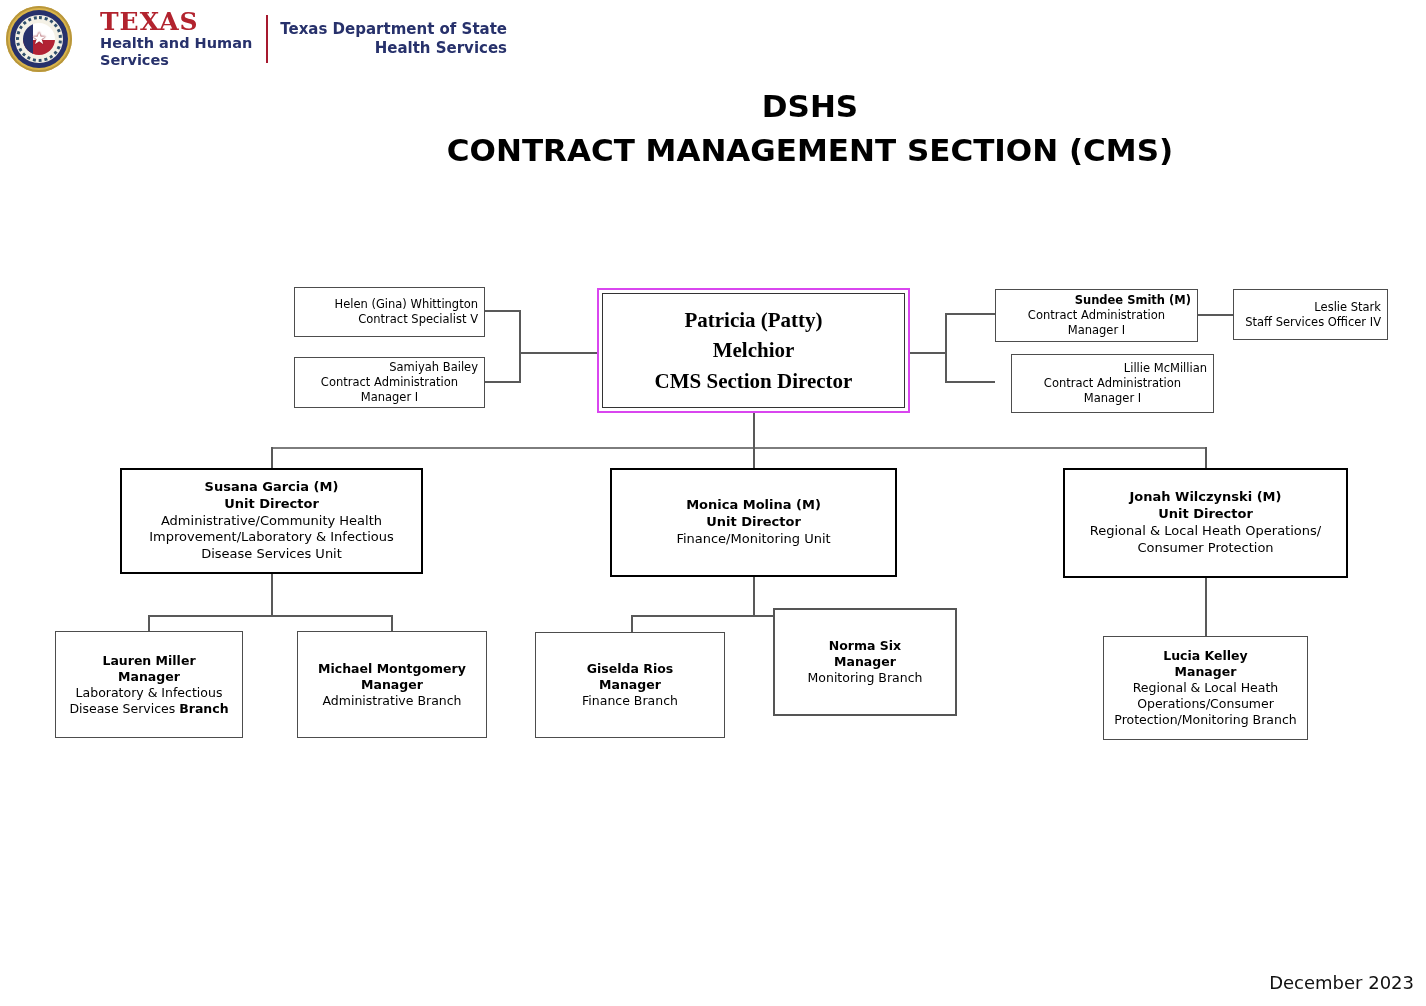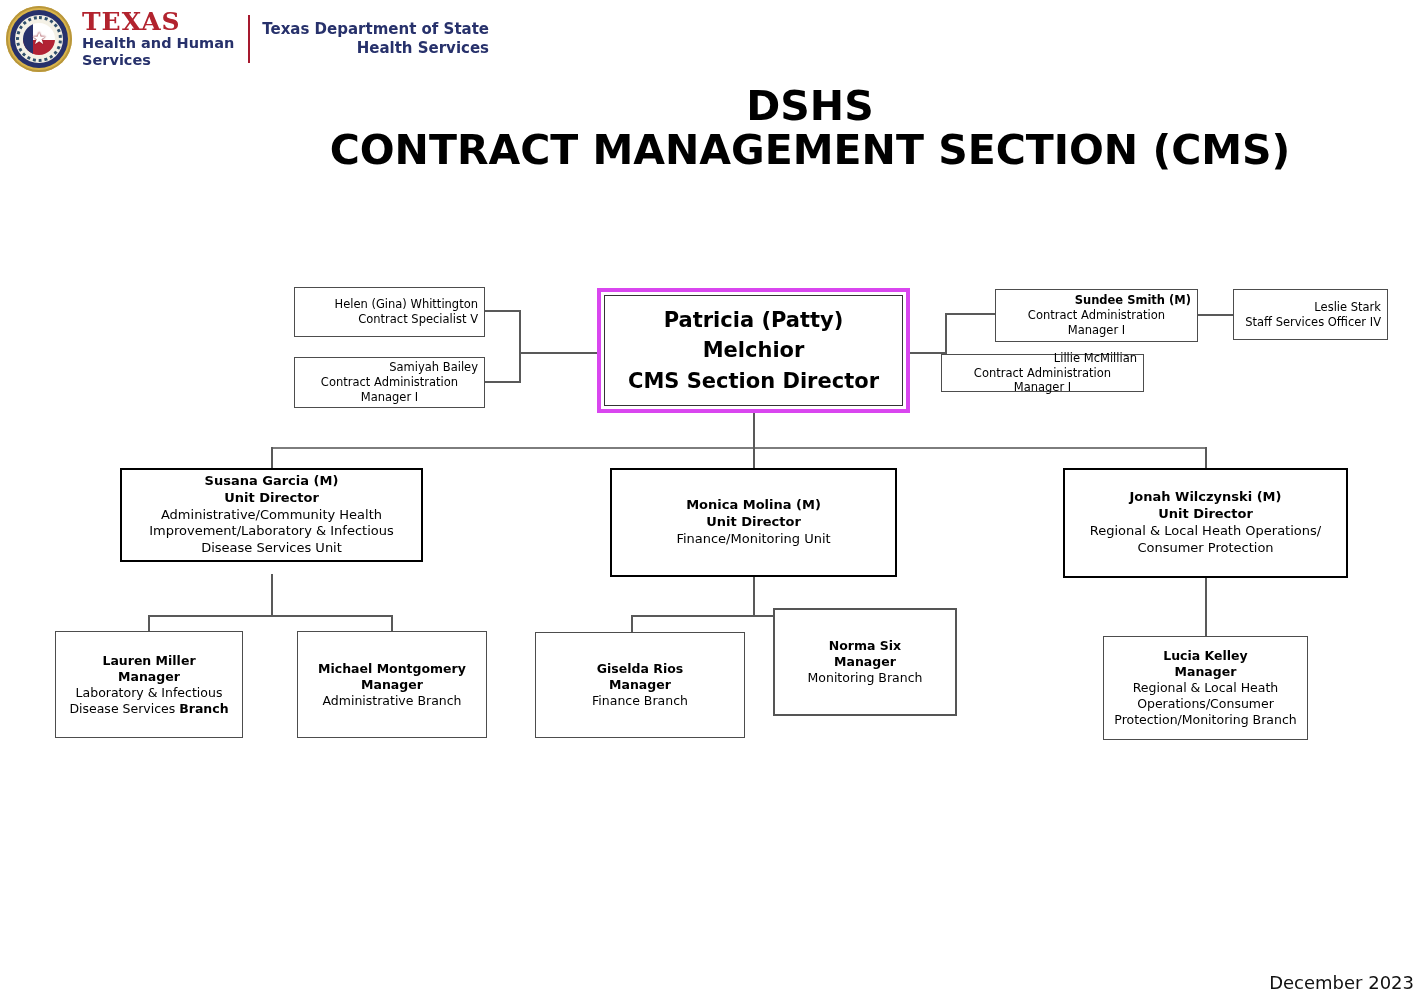--- a/index.html
+++ b/index.html
@@ -10,41 +10,41 @@
   .logo{position:absolute;left:6px;top:6px;display:flex;align-items:center;}
   .seal{width:66px;height:66px;border-radius:50%;background:#D9B44A;position:relative;flex:0 0 auto;
         box-shadow:inset 0 0 0 2px #b8963c;}
   .seal-navy{position:absolute;inset:4px;border-radius:50%;background:#27316B;}
   .seal-field{position:absolute;inset:9px;border-radius:50%;background:#f4f1e6;}
   .seal-wreath{position:absolute;inset:10px;border-radius:50%;border:3px dotted #2f4f6b;}
   .seal-flag{position:absolute;inset:17px;border-radius:50%;background:linear-gradient(180deg,#ffffff 0 52%,#B22234 52%);overflow:hidden;}
   .seal-flag::before{content:"";position:absolute;left:0;top:0;bottom:0;width:30%;background:#27316B;}
   .seal-star{position:absolute;left:50%;top:50%;transform:translate(-50%,-54%);font-size:17px;color:#ffffff;
              text-shadow:0 0 1px #8c1c26,0 0 2px #8c1c26;z-index:2;}
-  .hhs-text{margin-left:10px;line-height:1.05;}
+  .hhs-text{margin-left:28px;line-height:1.05;}
   .hhs-texas{font-family:"DejaVu Serif",serif;font-weight:bold;font-size:25px;color:#B2232E;letter-spacing:1px;}
   .hhs-sub{font-weight:bold;font-size:14.5px;color:#27316B;line-height:1.15;}
   .logo-divider{width:2px;height:48px;background:#A6192E;margin:0 12px 0 14px;}
   .dshs-name{font-weight:bold;font-size:15px;color:#27316B;line-height:1.25;text-align:right;}
 
   
   .title{position:absolute;left:200px;top:84px;width:1220px;text-align:center;
-         font-weight:bold;font-size:41px;line-height:44px;color:#000;}
+         font-weight:bold;font-size:31px;line-height:44px;color:#000;}
 
   
   .box{position:absolute;background:#fff;border:1px solid #4d4d4d;box-sizing:border-box;
        display:flex;flex-direction:column;align-items:center;justify-content:center;
        text-align:center;padding:2px 6px;}
   .b2{border:2px solid #000;}
   .bg2{border:2px solid #555;}
   .fs11{font-size:11.5px;line-height:1.3;align-items:flex-end;}
   .fs12{font-size:12.5px;line-height:1.28;}
   .fs13{font-size:13px;line-height:1.3;}
   .nm{font-weight:bold;}
-  .dbl-outer{border:4px solid #d946ef;padding:3px;}
+  .dbl-outer{border:2px solid #d946ef;padding:3px;font-family:Liberation Serif, serif;}
   .dbl-inner{border:1px solid #333;width:100%;height:100%;box-sizing:border-box;
              display:flex;flex-direction:column;align-items:center;justify-content:center;
              font-size:21px;font-weight:bold;line-height:1.45;}
 
   
   .line{position:absolute;background:#595959;}
   .rail{background:#7d7d7d;}
 
   .footer-date{position:absolute;right:12px;top:972px;font-size:18px;color:#111;}
 </style>
@@ -124,26 +124,26 @@
   </div>
 
   <div class="box fs11" style="left:995px;top:289px;width:203px;height:53px">
     <div class="nm">Sundee Smith (M)</div>
     <div>Contract Administration Manager I</div>
   </div>
   <div class="box fs11" style="left:1233px;top:289px;width:155px;height:51px">
     <div>Leslie Stark</div>
     <div>Staff Services Officer IV</div>
   </div>
-  <div class="box fs11" style="left:941px;top:354px;width:203px;height:38px">
+  <div class="box fs11" style="left:1011px;top:354px;width:203px;height:59px">
     <div>Lillie McMillian</div>
     <div>Contract Administration Manager I</div>
   </div>
 
-  <div class="box b2 fs13" style="left:120px;top:468px;width:303px;height:94px">
+  <div class="box b2 fs13" style="left:120px;top:468px;width:303px;height:106px">
     <div class="nm">Susana Garcia (M)</div>
     <div class="nm">Unit Director</div>
     <div>Administrative/Community Health Improvement/Laboratory &amp; Infectious Disease Services Unit</div>
   </div>
   <div class="box b2 fs13" style="left:610px;top:468px;width:287px;height:109px">
     <div class="nm">Monica Molina (M)</div>
     <div class="nm">Unit Director</div>
     <div>Finance/Monitoring Unit</div>
   </div>
   <div class="box b2 fs13" style="left:1063px;top:468px;width:285px;height:110px">
@@ -155,21 +155,21 @@
   <div class="box fs12" style="left:55px;top:631px;width:188px;height:107px">
     <div class="nm">Lauren Miller</div>
     <div class="nm">Manager</div>
     <div><span>Laboratory &amp; Infectious Disease Services </span><span class="nm">Branch</span></div>
   </div>
   <div class="box fs12" style="left:297px;top:631px;width:190px;height:107px">
     <div class="nm">Michael Montgomery</div>
     <div class="nm">Manager</div>
     <div>Administrative Branch</div>
   </div>
-  <div class="box fs12" style="left:535px;top:632px;width:210px;height:106px">
+  <div class="box fs12" style="left:535px;top:632px;width:190px;height:106px">
     <div class="nm">Giselda Rios</div>
     <div class="nm">Manager</div>
     <div>Finance Branch</div>
   </div>
   <div class="box bg2 fs12" style="left:773px;top:608px;width:184px;height:108px">
     <div class="nm">Norma Six</div>
     <div class="nm">Manager</div>
     <div>Monitoring Branch</div>
   </div>
   <div class="box fs12" style="left:1103px;top:636px;width:205px;height:104px">

